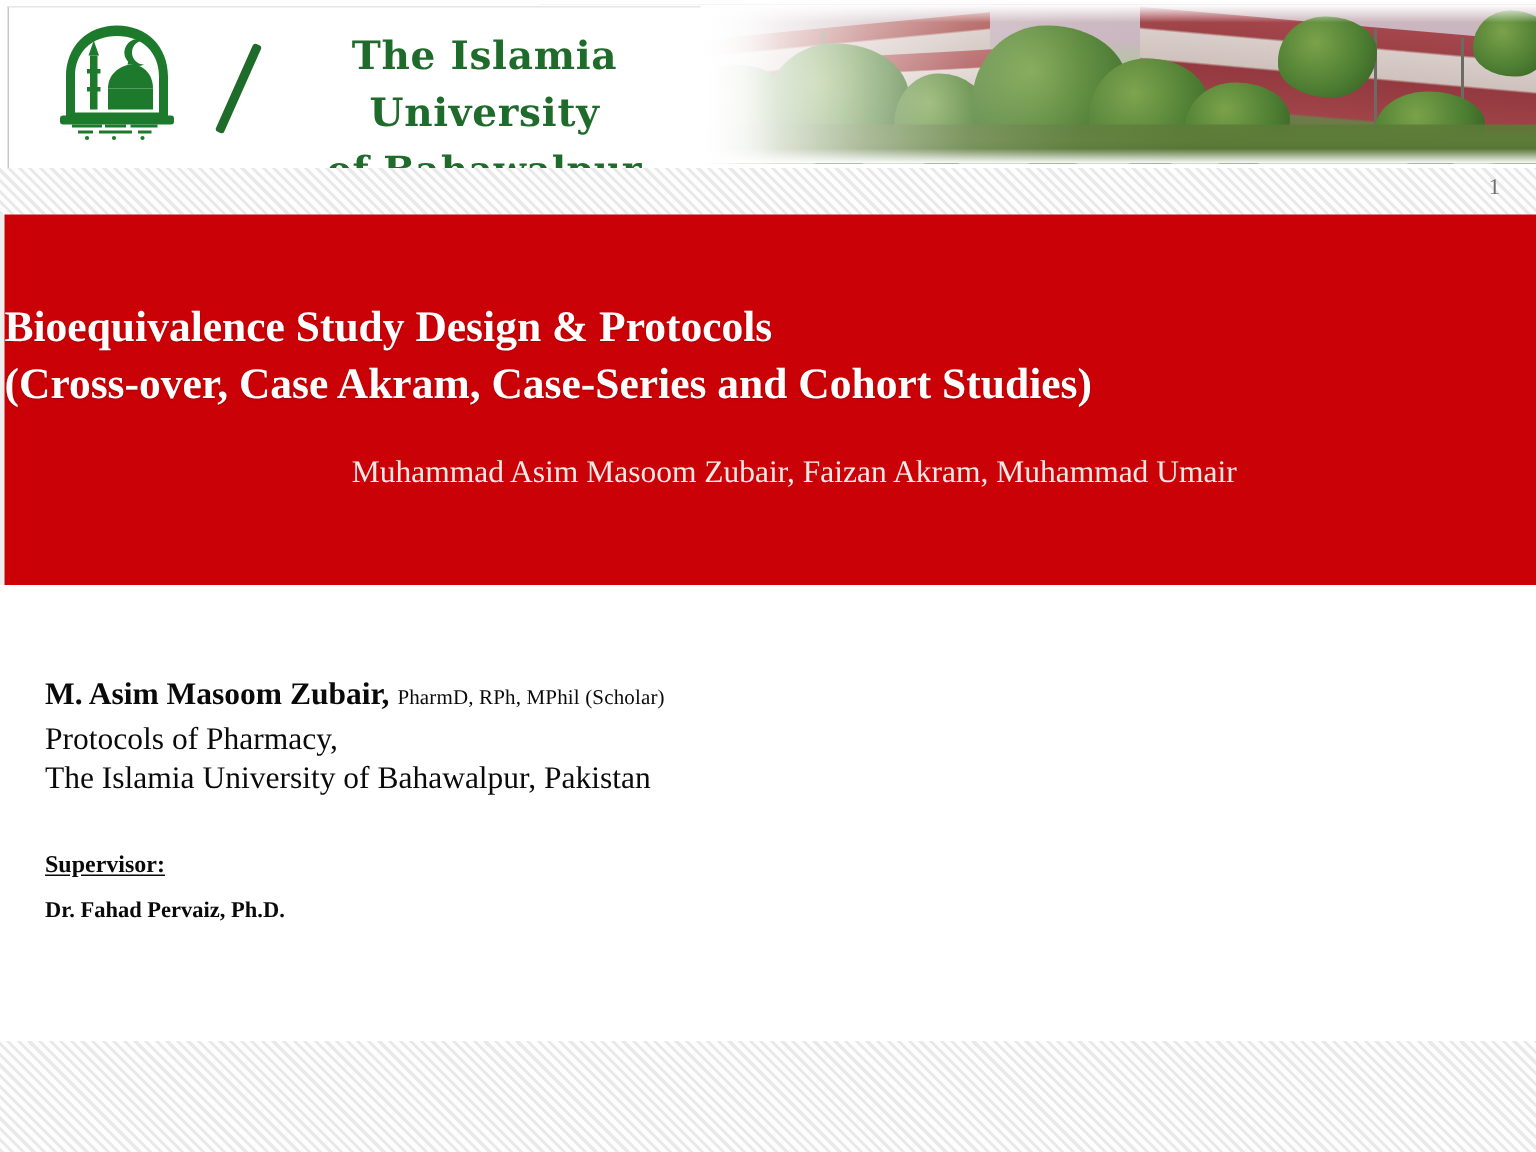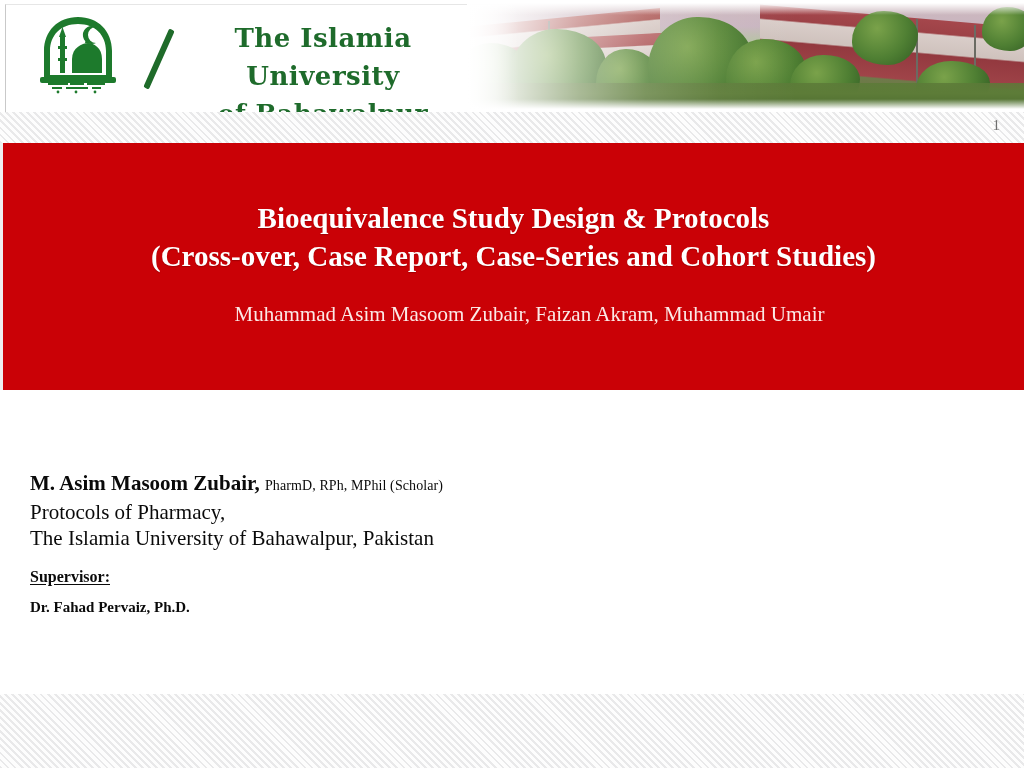--- a/index.html
+++ b/index.html
@@ -168,21 +168,20 @@
     background: #ca0106;
   }
   .banner-edge {
     position: absolute;
     left: 0; top: 143px; width: 3px; height: 247px;
     background: #efeff0;
   }
   .title-line {
     position: absolute;
     left: 0; width: 1021px;
-    text-align: center;
     color: #ffffff;
     font-weight: bold;
     font-size: 29px;
     line-height: 38px;
     text-shadow: 0 1px 1px rgba(90,0,0,0.35);
   }
   .title-1 { top: 56px; }
   .title-2 { top: 94px; }
   .authors {
     position: absolute;
@@ -200,21 +199,21 @@
     position: absolute;
     left: 30px; top: 449px;
     width: 620px;
     color: #0a0a0a;
   }
   .body-line {
     font-size: 21px;
     line-height: 26px;
     white-space: nowrap;
   }
-  .body-line.name { font-weight: bold; margin-top: 21px; }
+  .body-line.name { font-weight: bold; }
   .body-line .creds {
     font-weight: normal;
     font-size: 14px;
     letter-spacing: 0.1px;
   }
   .supervisor-block {
     position: absolute;
     left: 30px; top: 562px;
     color: #0a0a0a;
   }
@@ -303,21 +302,21 @@
       </div>
     </div>
   </div>
 
   <div class="hatch hatch-top"></div>
   <div class="slide-number">1</div>
 
   <div class="banner-edge"></div>
   <div class="title-banner">
     <div class="title-line title-1">Bioequivalence Study Design &amp; Protocols</div>
-    <div class="title-line title-2">(Cross-over, Case Report, Case-Series and Cohort Studies)</div>
+    <div class="title-line title-2">(Cross-over, Case Akram, Case-Series and Cohort Studies)</div>
     <div class="authors">Muhammad Asim Masoom Zubair, Faizan Akram, Muhammad Umair</div>
   </div>
 
   <div class="body-block">
     <div class="body-line name">
       <span>M. Asim Masoom Zubair,</span>
       <span class="creds">PharmD, RPh, MPhil (Scholar)</span>
     </div>
     <div class="body-line">Protocols of Pharmacy,</div>
     <div class="body-line">The Islamia University of Bahawalpur, Pakistan</div>

